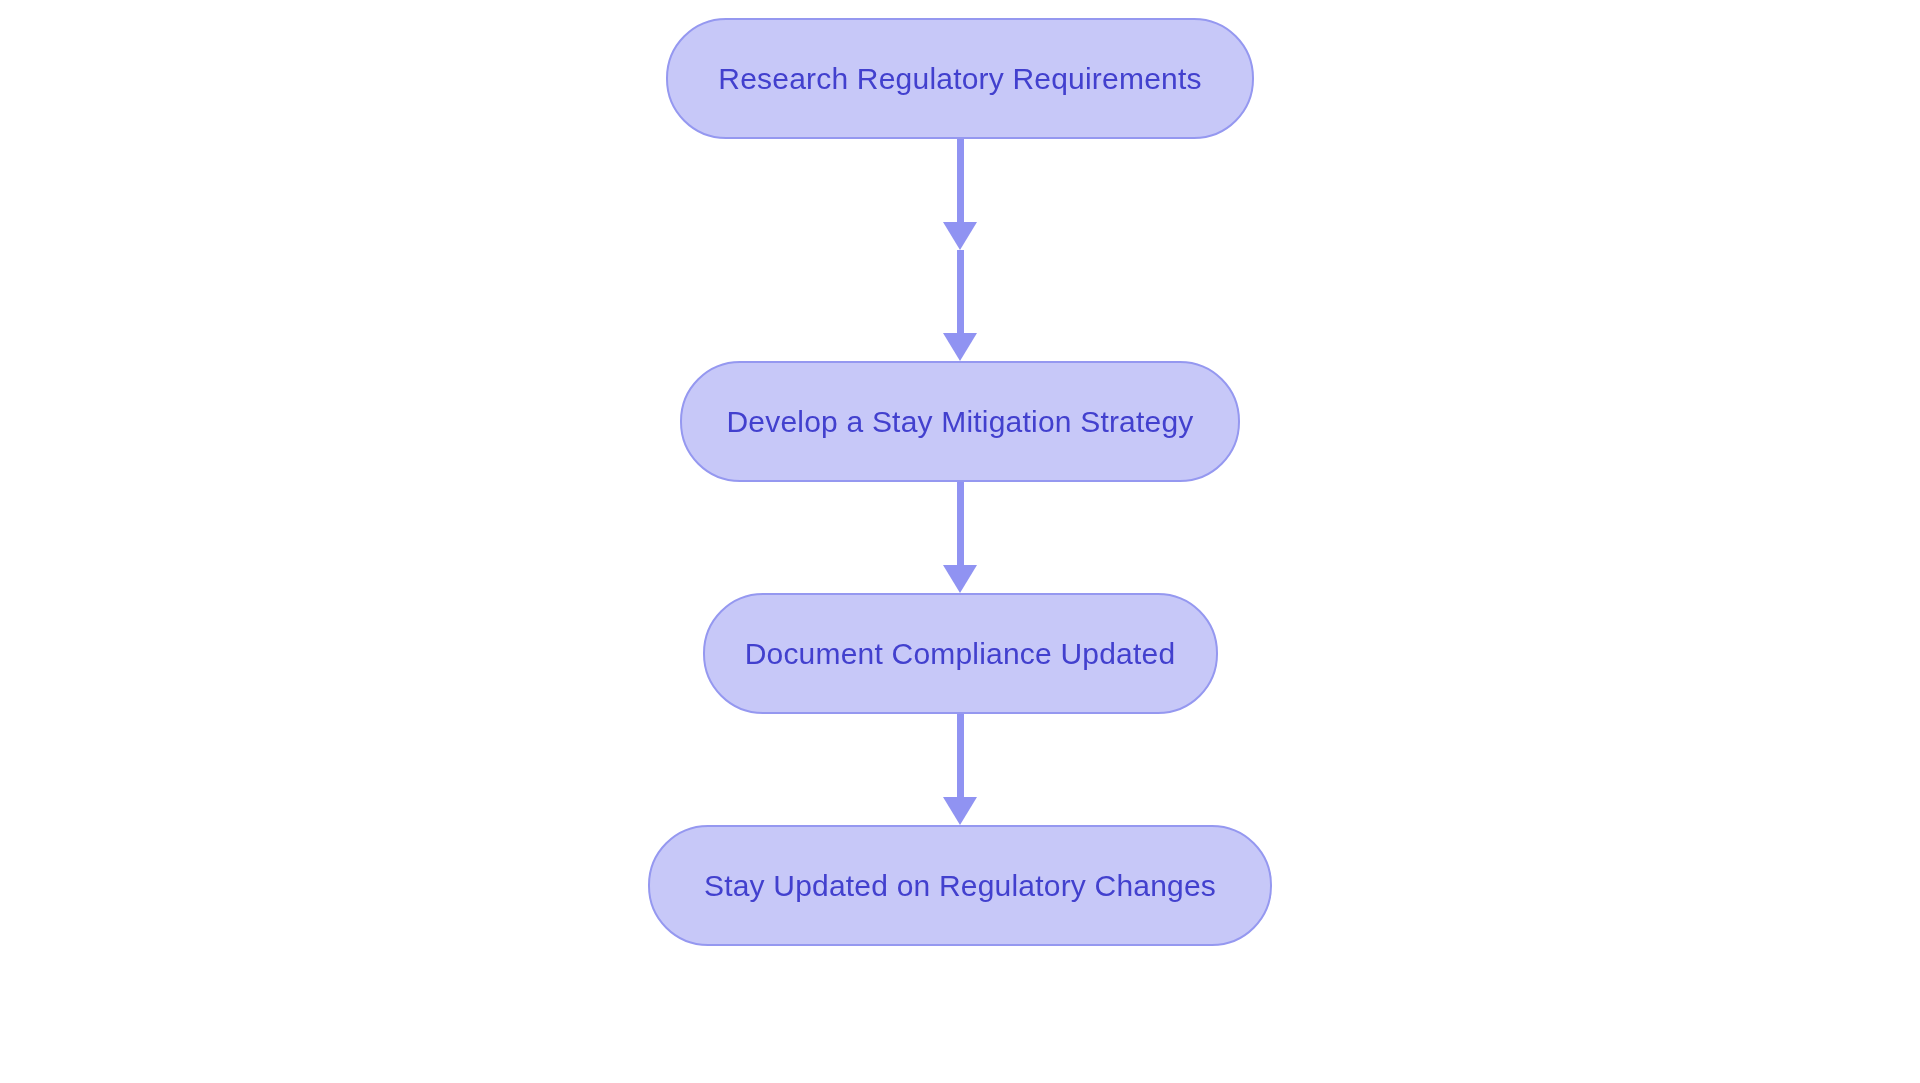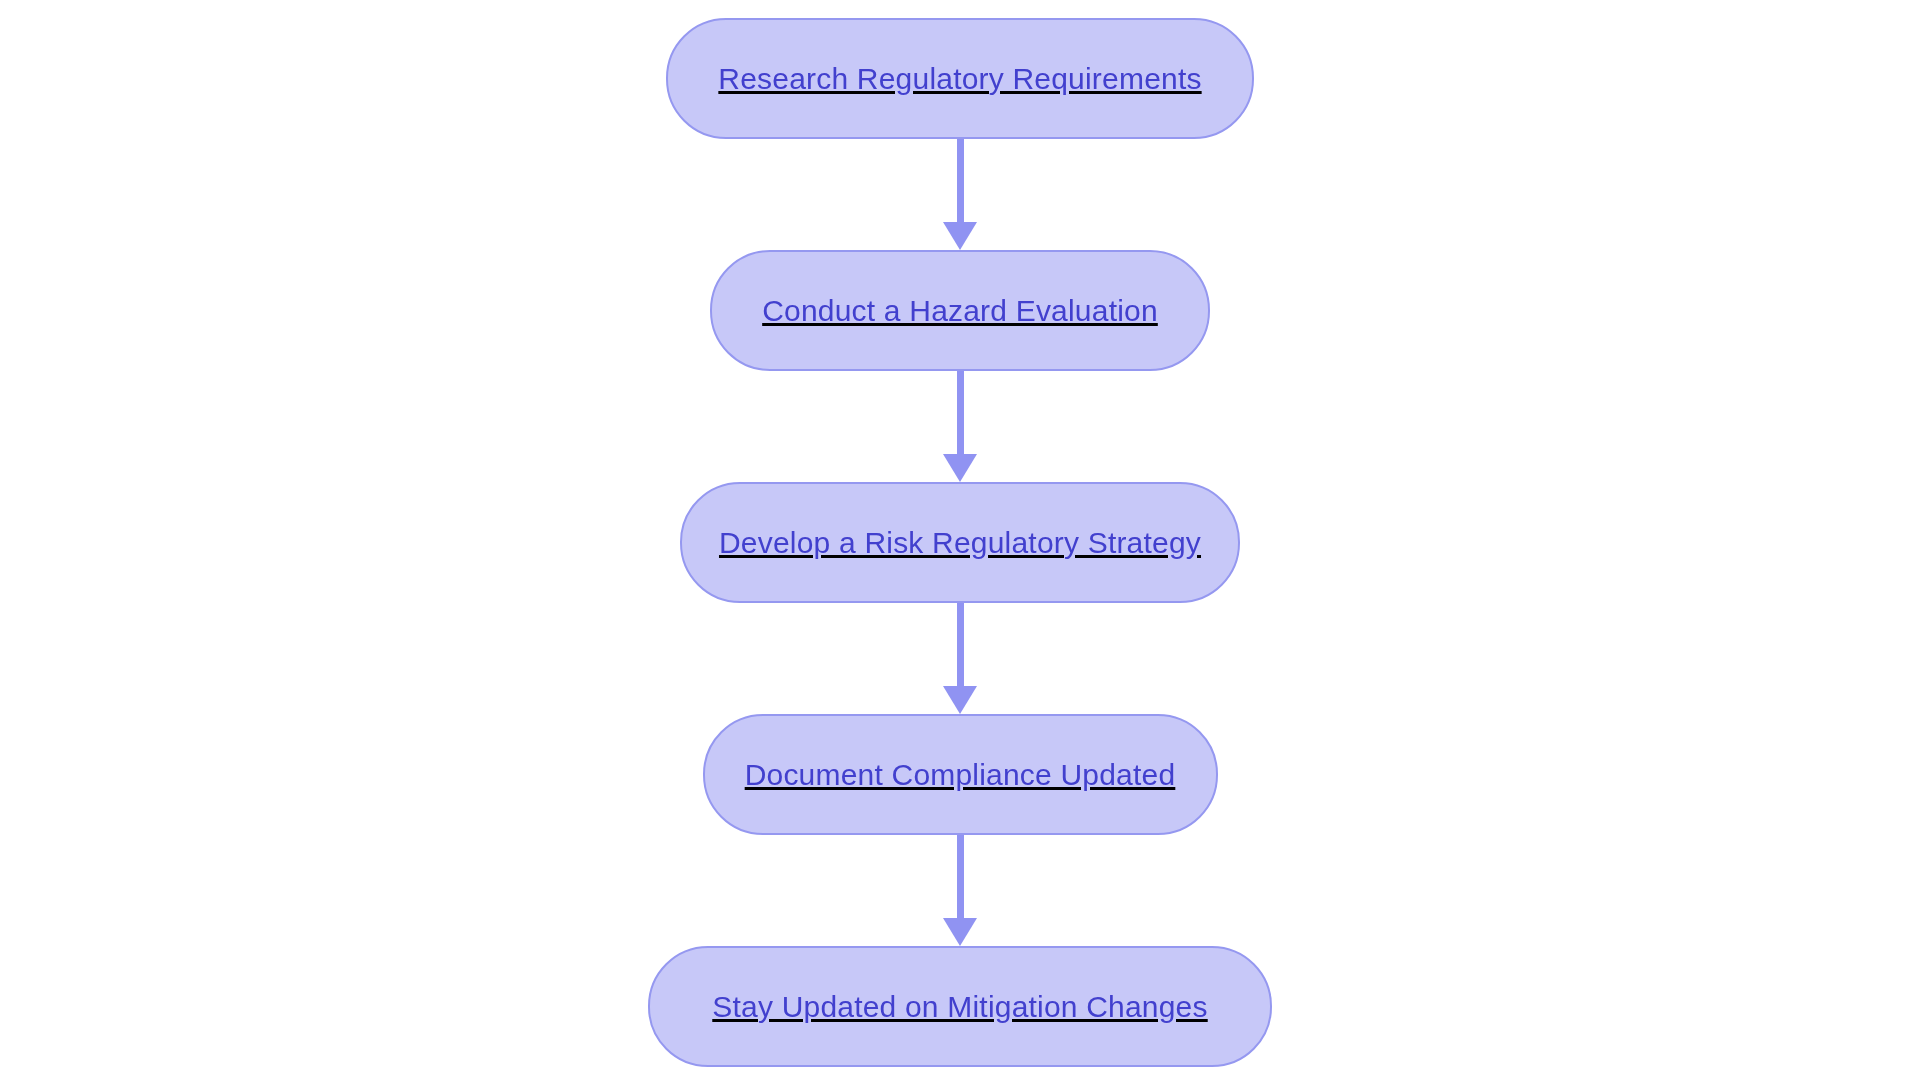--- a/index.html
+++ b/index.html
@@ -23,21 +23,20 @@
   .node {
     height: 121px;
     box-sizing: border-box;
     background: #c7c8f8;
     border: 2px solid #9598f0;
     border-radius: 60px;
     display: flex;
     align-items: center;
     justify-content: center;
     flex-shrink: 0;
-    text-decoration: underline;
   }
   .node-label {
     font-size: 30px;
     letter-spacing: 0.2px;
     color: #4240ce;
     white-space: nowrap;
   }
   .n1 { width: 588px; }
   .n2 { width: 500px; }
   .n3 { width: 560px; }
@@ -70,44 +69,41 @@
 
   <div class="node n1">
     <span class="node-label">Research Regulatory Requirements</span>
   </div>
 
   <div class="connector">
     <div class="connector-line"></div>
     <div class="connector-head"></div>
   </div>
 
-  <div class="node n2">
-    <span class="node-label">Conduct a Hazard Evaluation</span>
-  </div>
 
   <div class="connector">
     <div class="connector-line"></div>
     <div class="connector-head"></div>
   </div>
 
   <div class="node n3">
-    <span class="node-label">Develop a Risk Regulatory Strategy</span>
+    <span class="node-label">Develop a Stay Mitigation Strategy</span>
   </div>
 
   <div class="connector">
     <div class="connector-line"></div>
     <div class="connector-head"></div>
   </div>
 
   <div class="node n4">
     <span class="node-label">Document Compliance Updated</span>
   </div>
 
   <div class="connector">
     <div class="connector-line"></div>
     <div class="connector-head"></div>
   </div>
 
   <div class="node n5">
-    <span class="node-label">Stay Updated on Mitigation Changes</span>
+    <span class="node-label">Stay Updated on Regulatory Changes</span>
   </div>
 
 </div>
 
 </body></html>

